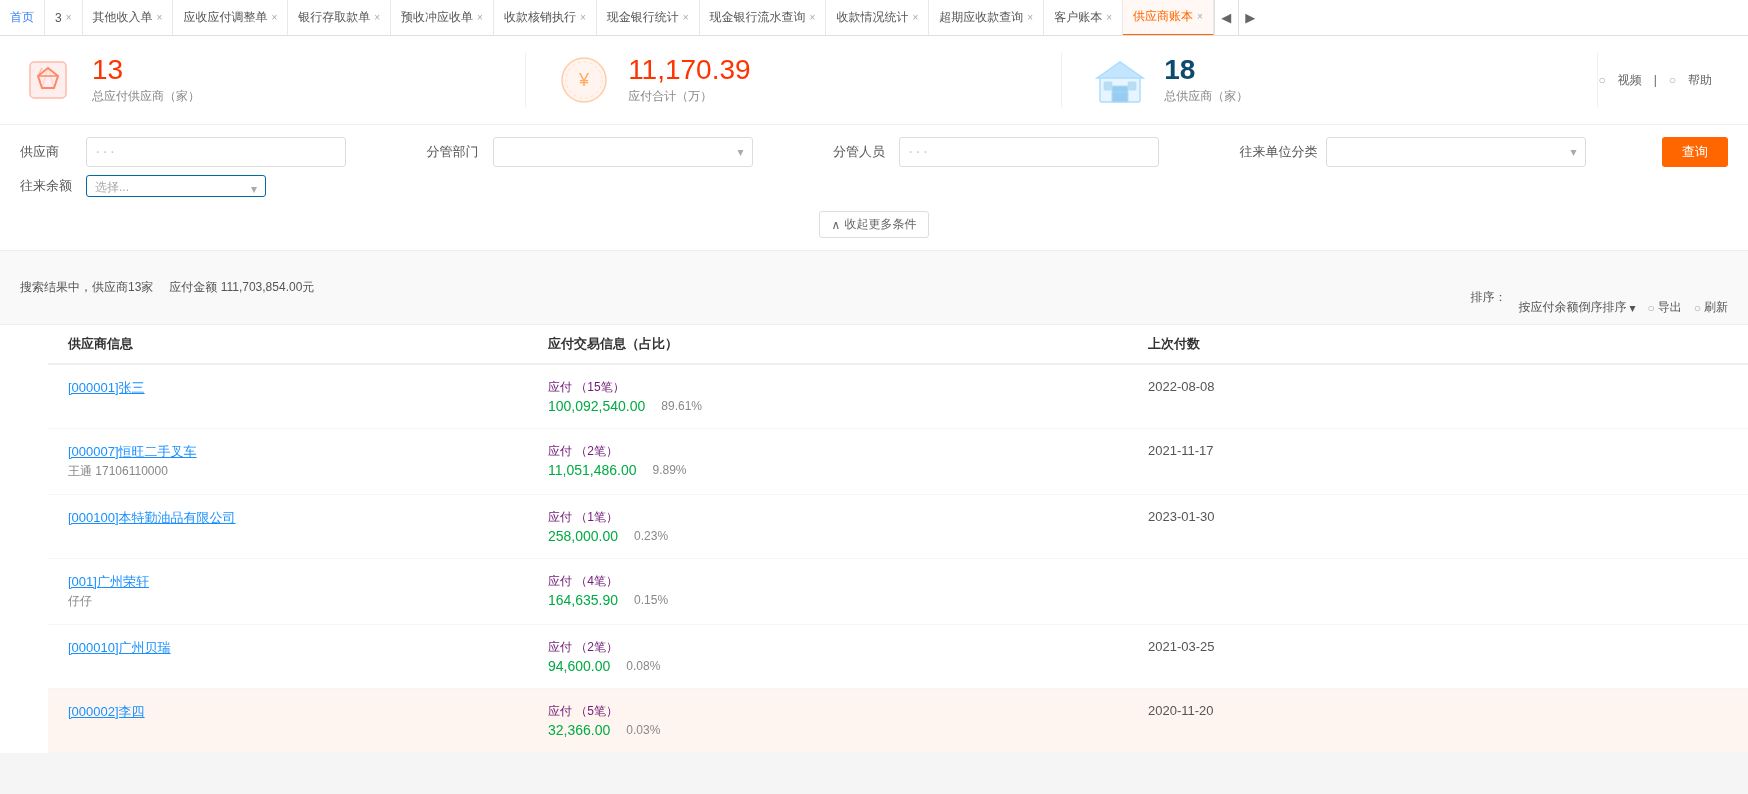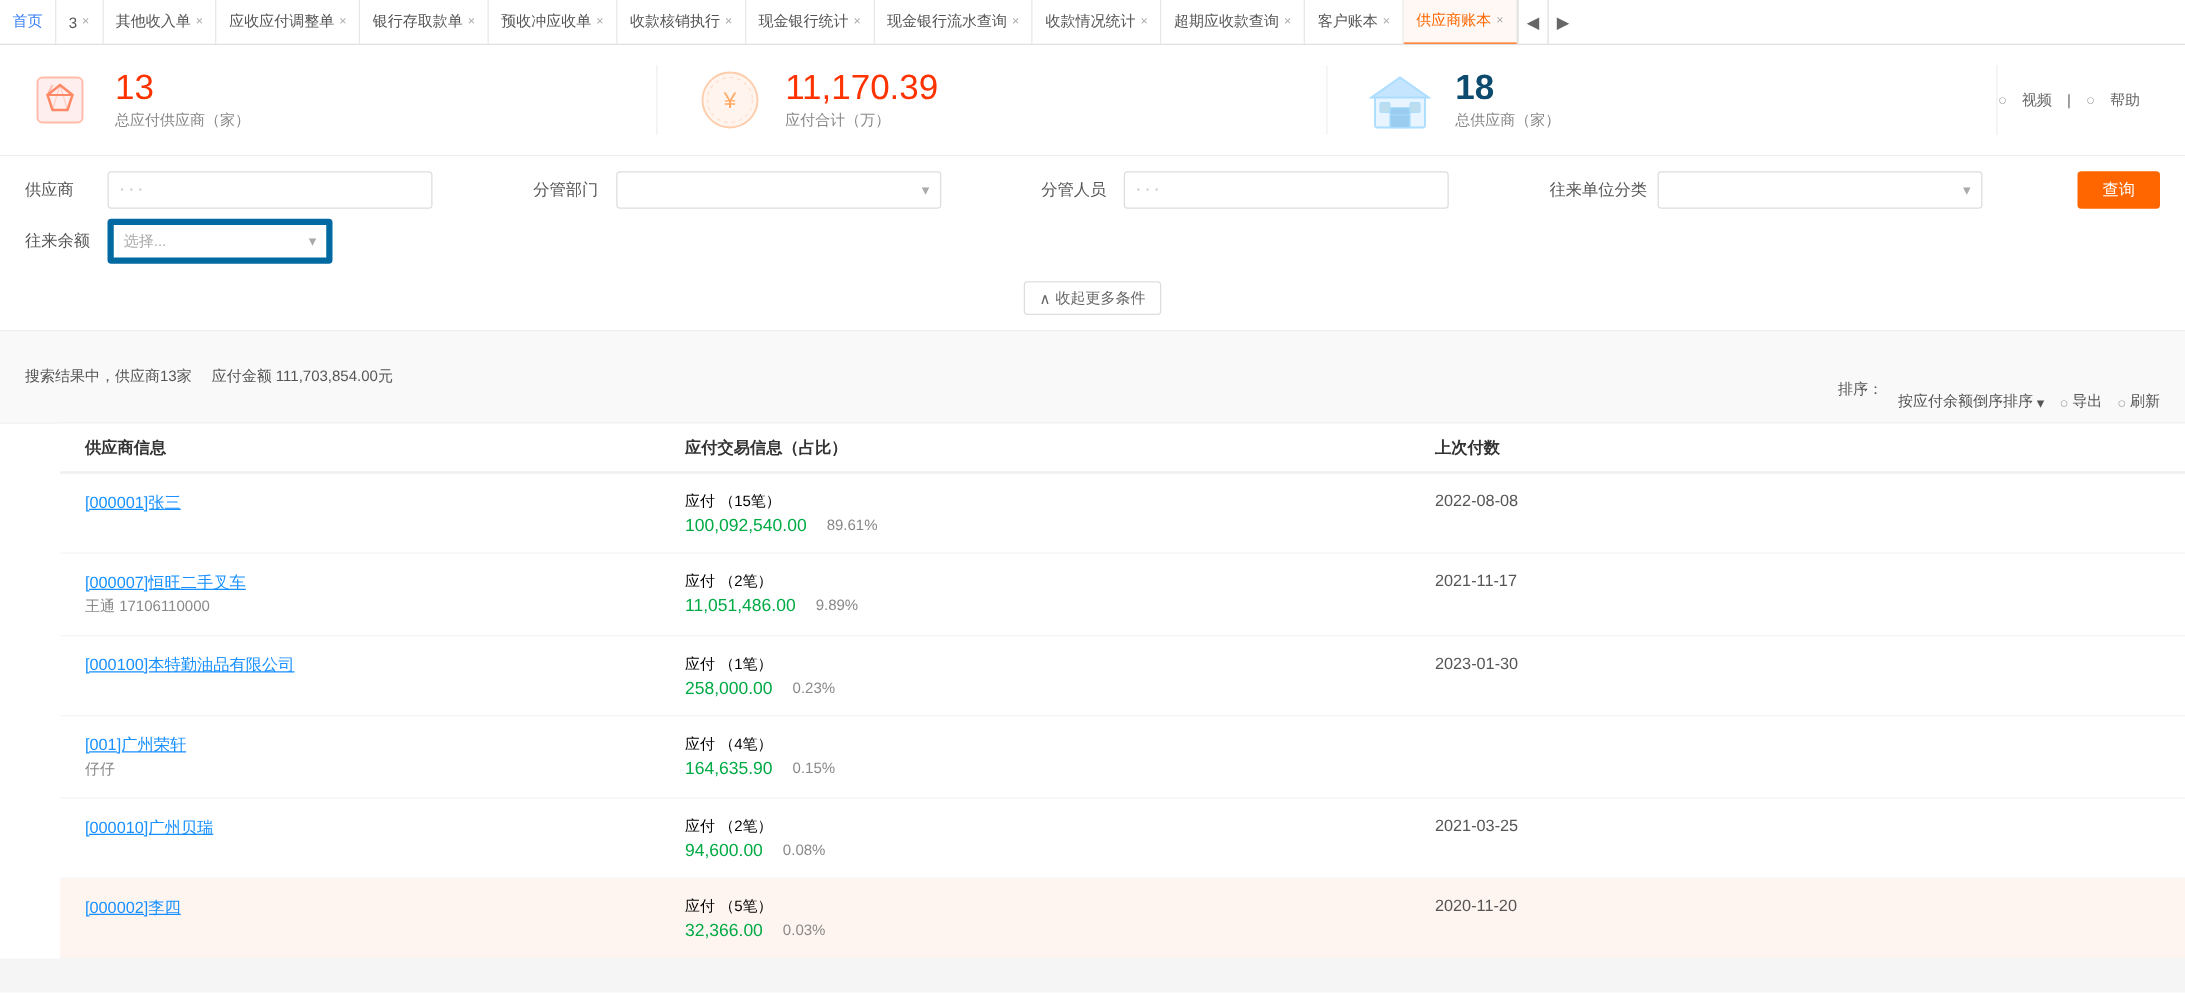--- a/index.html
+++ b/index.html
@@ -215,21 +215,21 @@
 
     .supplier-name {
       color: #1890ff;
       cursor: pointer;
       text-decoration: underline;
       font-size: 13px;
     }
     .supplier-sub { font-size: 12px; color: #888; margin-top: 2px; }
 
     .tx-info { display: flex; flex-direction: column; gap: 2px; }
-    .tx-label { font-size: 12px; color: #000000; }
+    .tx-label { font-size: 12px; color: #701a75; }
     .tx-amount { color: #00aa44; font-size: 14px; cursor: pointer; }
     .tx-percent { font-size: 12px; color: #888; margin-left: 16px; }
     .tx-row { display: flex; align-items: center; gap: 0; }
 
     .last-pay { font-size: 13px; color: #555; }
 
     
     ::-webkit-scrollbar { width: 6px; height: 6px; }
     ::-webkit-scrollbar-track { background: #f1f1f1; }
     ::-webkit-scrollbar-thumb { background: #ccc; border-radius: 3px; }
@@ -385,21 +385,21 @@
       </div>
     </div>
 
     <button class="search-btn" style="margin-left:16px;">查询</button>
   </div>
 
   <div class="filter-row">
 
     <div class="filter-item" style="max-width:340px;">
       <span class="filter-label">往来余额</span>
-      <div class="filter-select" style="border:5px solid #0369a1; border-radius:3px; height:36px; display:flex; align-items:center; padding:0 8px; flex:1; background:#fff; max-width:180px;">
+      <div class="filter-select" style="border:1px solid #0369a1; border-radius:3px; height:22px; display:flex; align-items:flex-end; padding:0 8px; flex:1; background:#fff; max-width:180px;">
         <span style="flex:1; color:#aaa;">选择...</span>
         <span style="color:#aaa;">▾</span>
       </div>
     </div>
   </div>
 
   <div class="collapse-row">
     <div class="collapse-btn">
       <span>∧</span>
       <span>收起更多条件</span>

